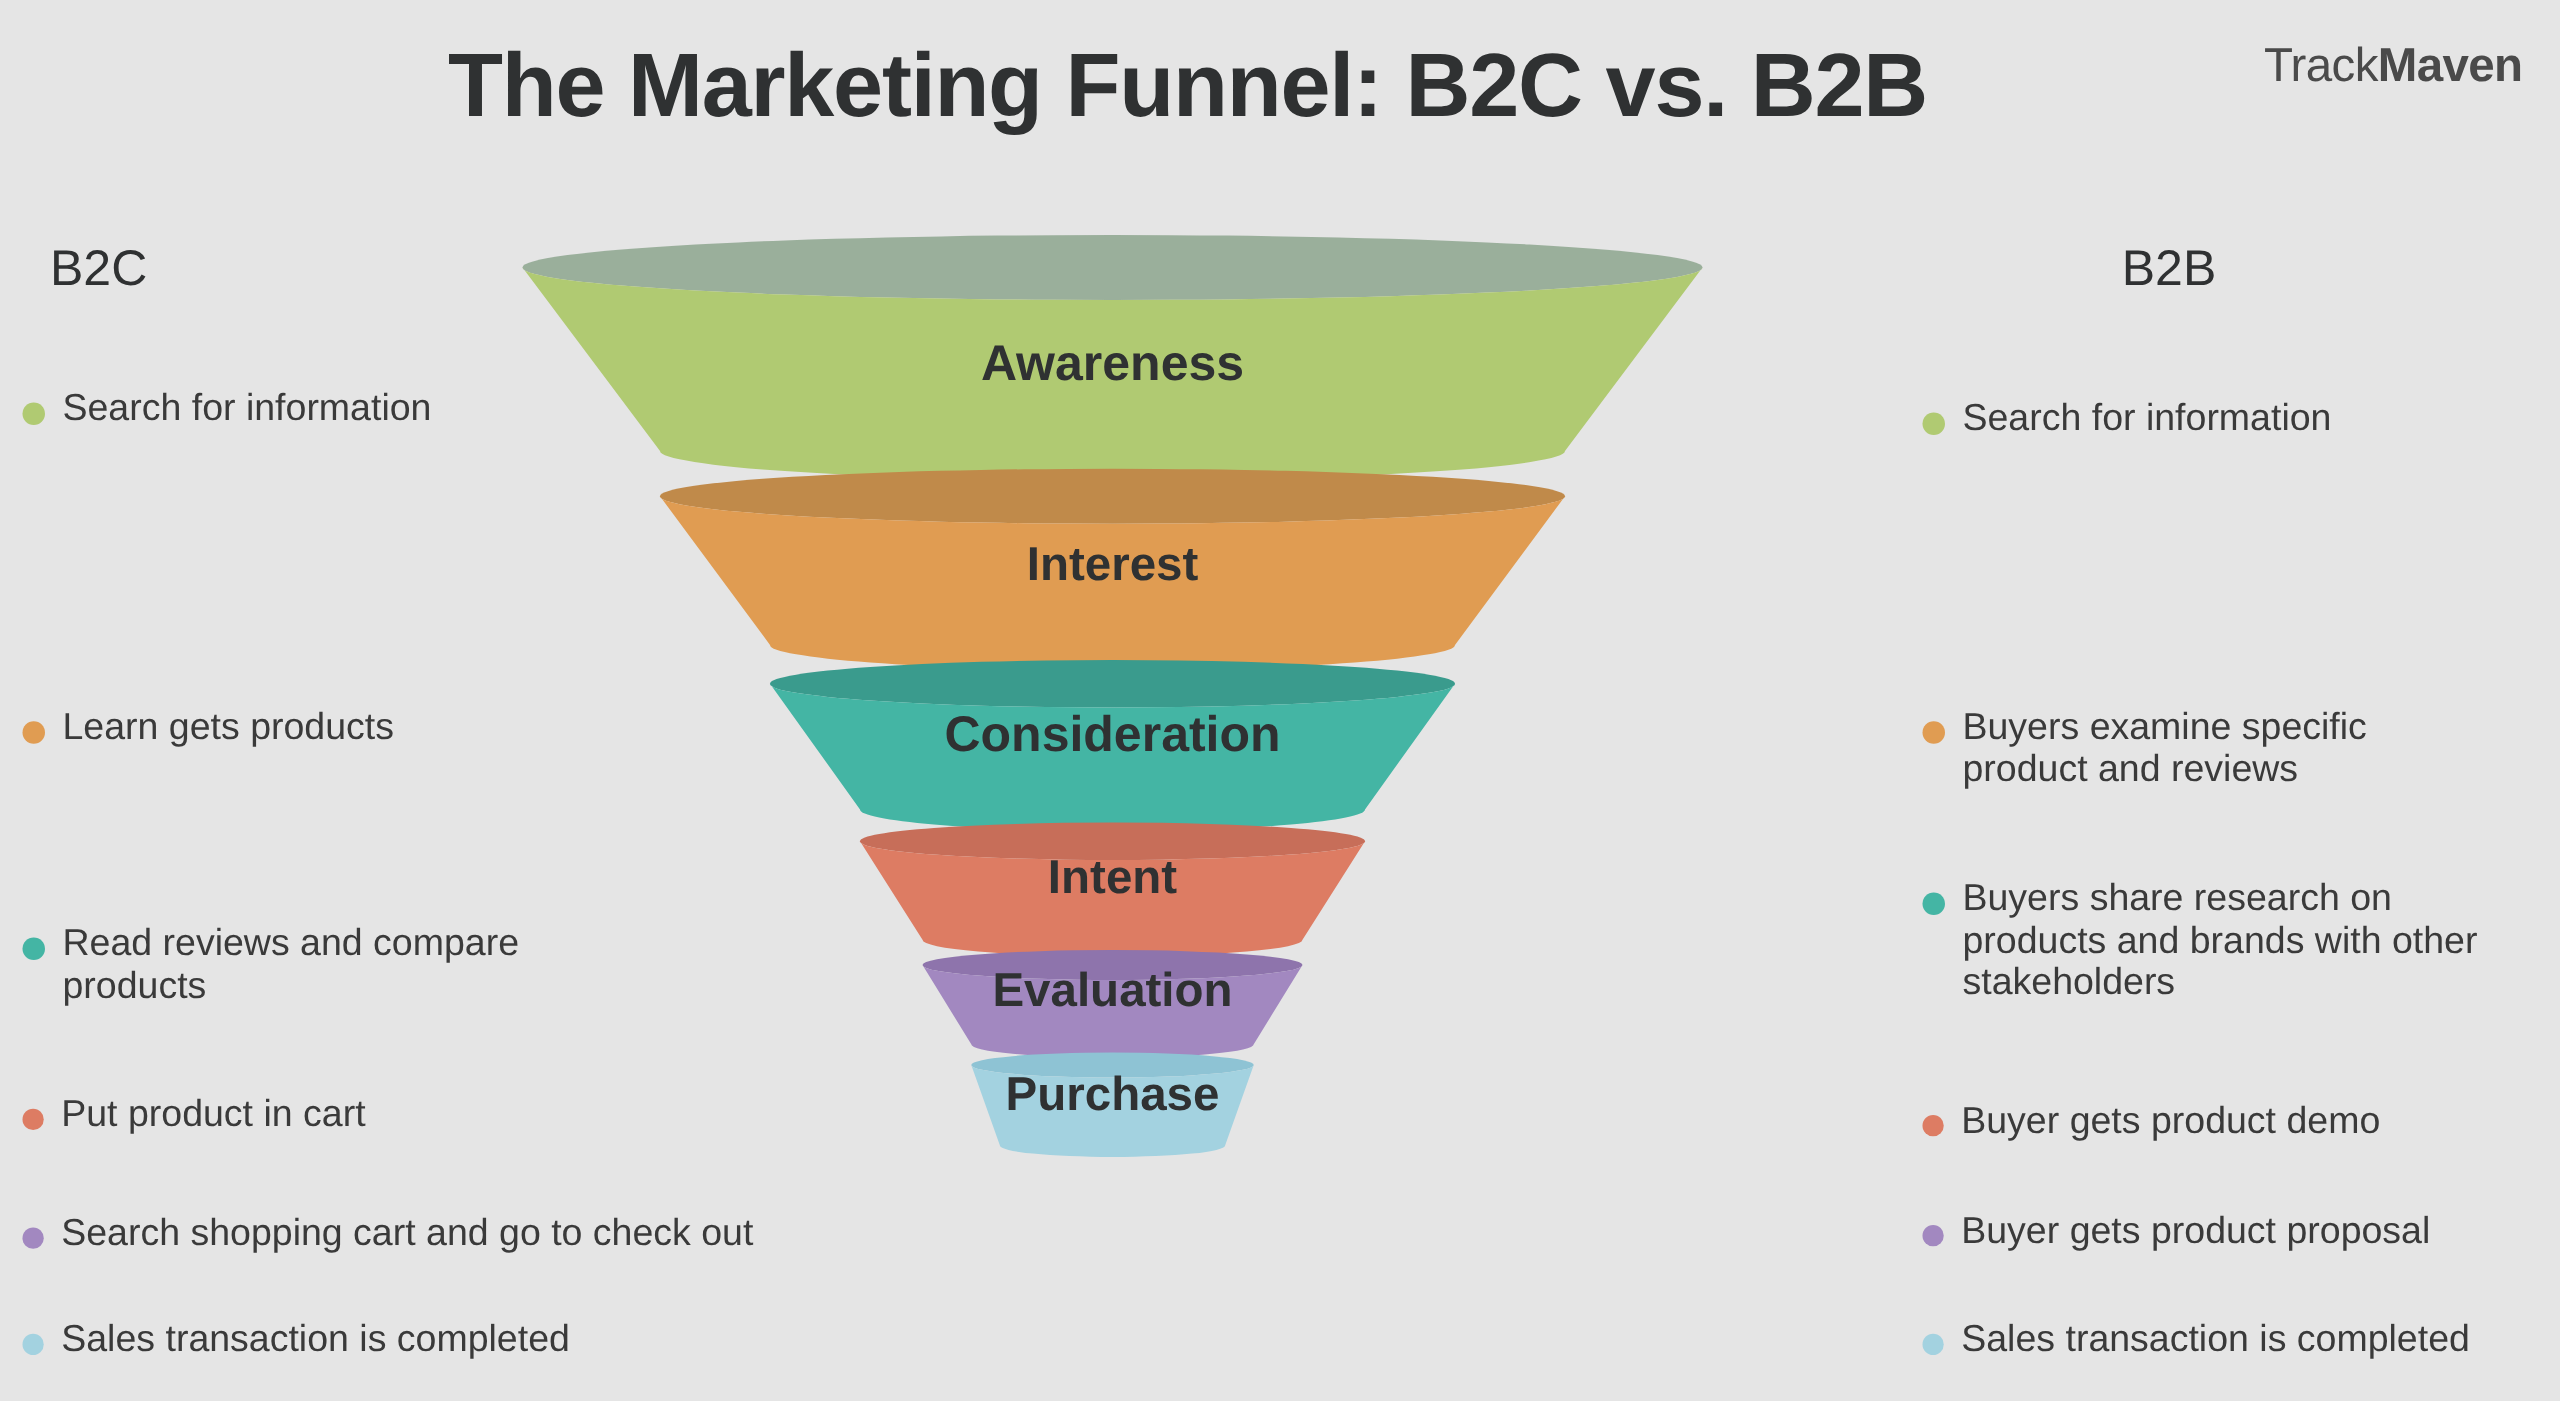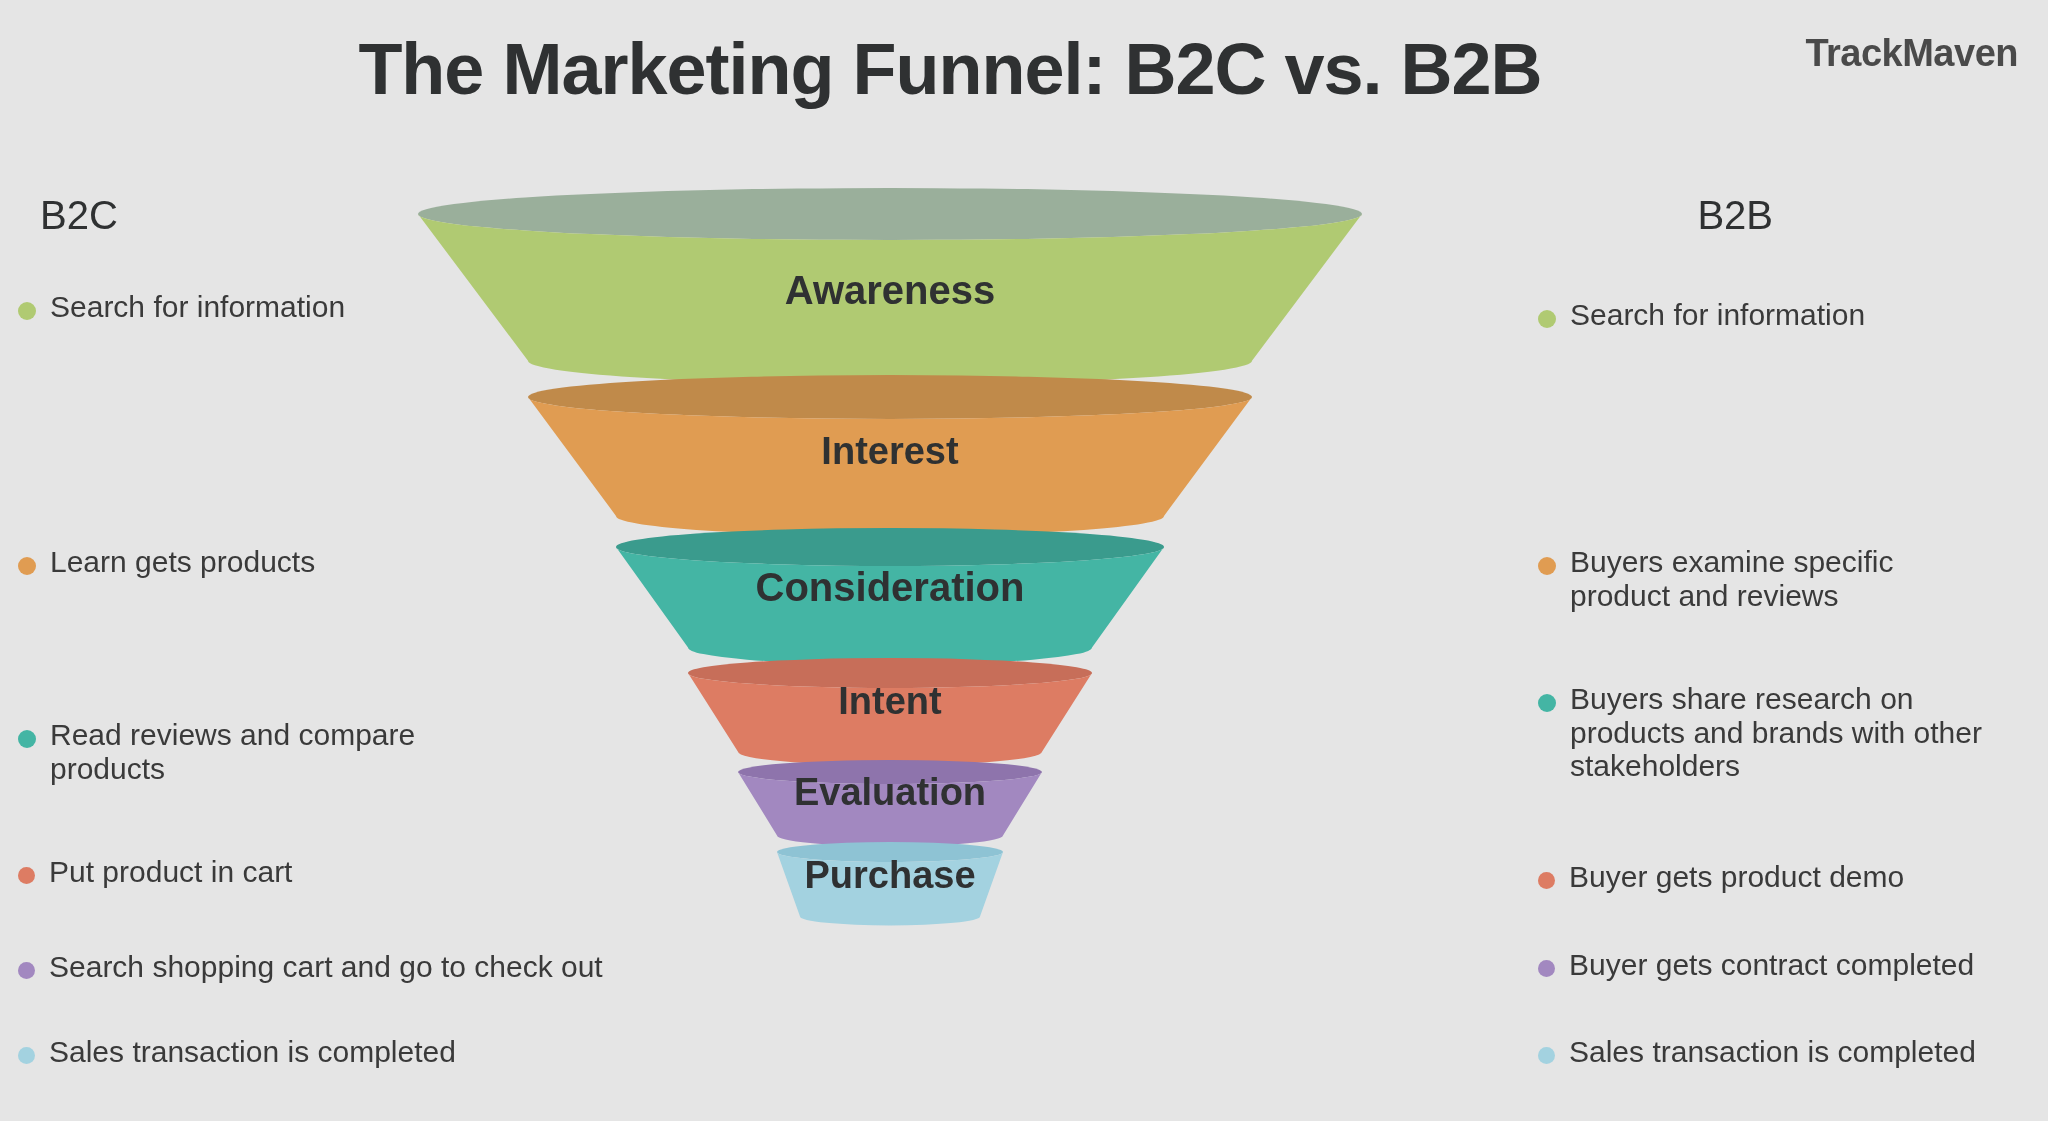--- a/index.html
+++ b/index.html
@@ -24,21 +24,21 @@
     white-space:nowrap;
   }
   .logo{
     position:absolute;
     right:30px;top:32px;
     font-size:38px;
     color:#4a4a4a;
     letter-spacing:-0.5px;
     white-space:nowrap;
   }
-  .logo .thin{font-weight:700;}
+  .logo .thin{font-weight:400;}
   .logo .bold{font-weight:bold;}
 
   
   .col-head{
     position:absolute;
     font-size:40px;
     font-weight:normal;
     color:#2f3132;
     margin-top:28px;
   }
@@ -46,20 +46,21 @@
   .col-head.right{right:275px;top:165px;}
 
   
   .bullet{
     position:absolute;
     display:flex;
     align-items:flex-start;
     font-size:30px;
     line-height:1.12;
     color:#3a3a3a;
+    margin-top:20px;
   }
   .bullet .dot{
     flex:0 0 auto;
     border-radius:50%;
     margin-top:12px;
     margin-right:14px;
   }
   .bullet .txt{display:block;}
 
   .side-left  .bullet{left:18px;text-align:left;}
@@ -131,21 +132,21 @@
       <div class="bullet" style="top: 682px; width: 450px;">
         <span class="dot" style="width: 18px; height: 18px; background: rgb(68, 181, 164);"></span>
         <span class="txt">Buyers share research on products and brands with other stakeholders</span>
       </div>
       <div class="bullet" style="top: 860px; width: 450px;">
         <span class="dot" style="width: 17px; height: 17px; background: rgb(221, 124, 99);"></span>
         <span class="txt">Buyer gets product demo</span>
       </div>
       <div class="bullet" style="top: 948px; width: 470px;">
         <span class="dot" style="width: 17px; height: 17px; background: rgb(162, 136, 192);"></span>
-        <span class="txt">Buyer gets contract completed</span>
+        <span class="txt">Buyer gets product proposal</span>
       </div>
       <div class="bullet" style="top: 1035px; width: 500px;">
         <span class="dot" style="width: 17px; height: 17px; background: rgb(163, 210, 224);"></span>
         <span class="txt">Sales transaction is completed</span>
       </div>
     </div>
 
   <div class="funnel-wrap">
     <svg id="funnel-svg" viewBox="0 0 1220 960" preserveAspectRatio="none">
         <g>

